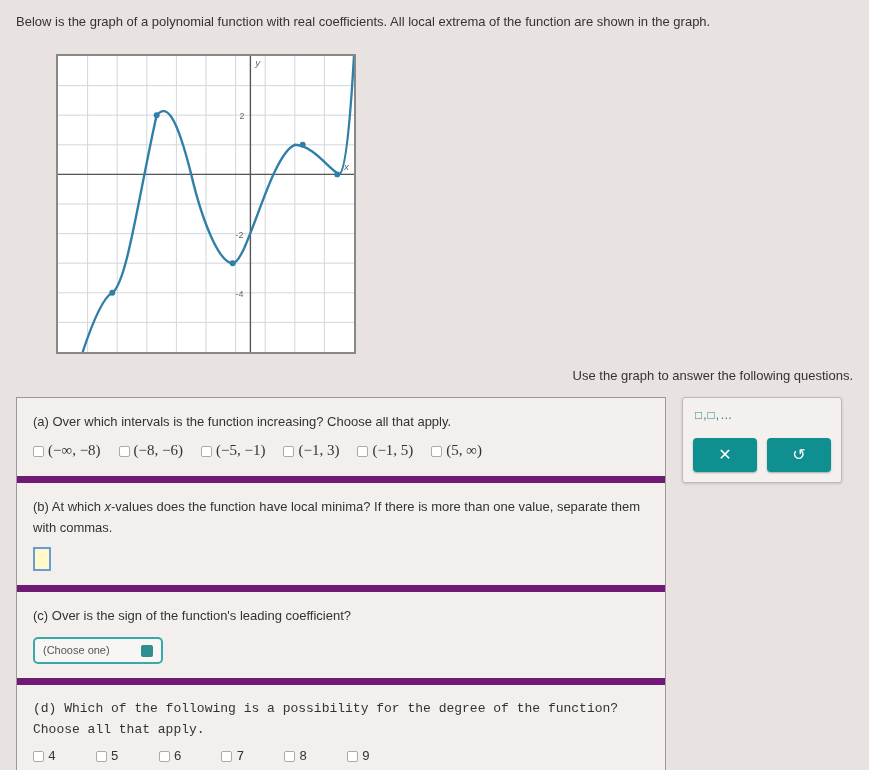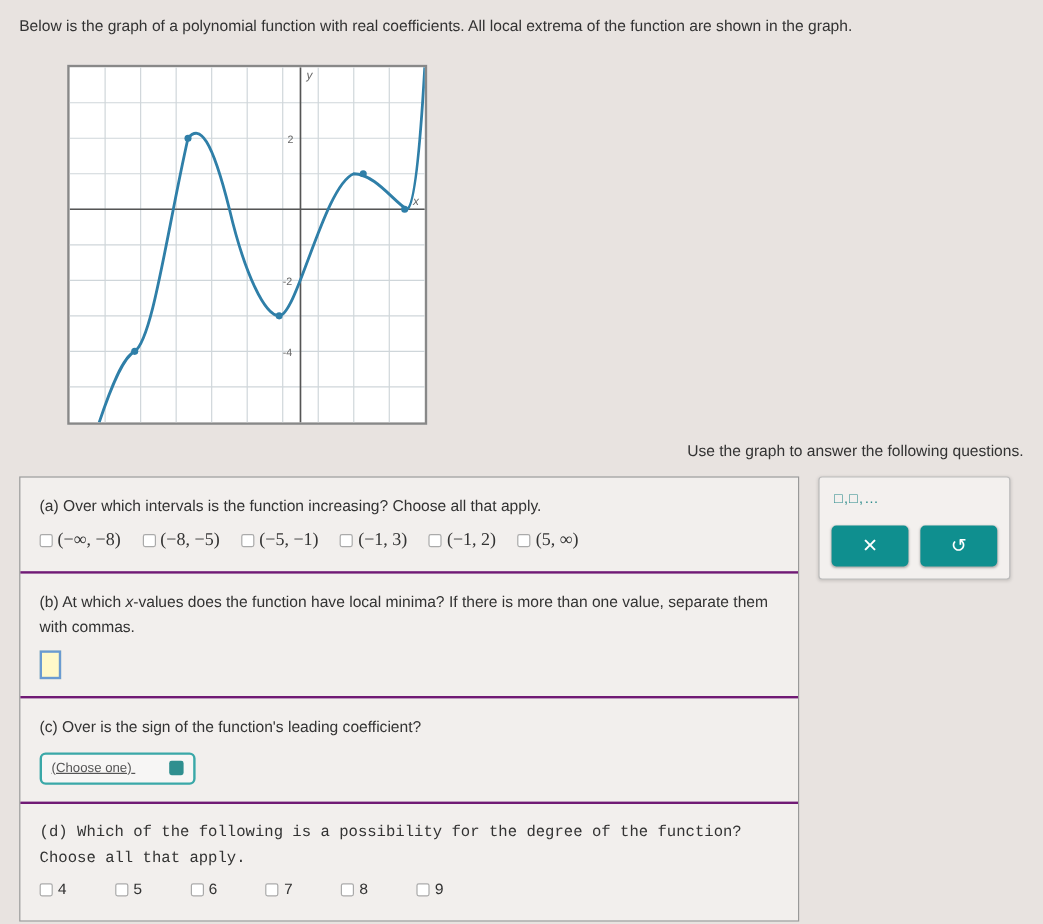--- a/index.html
+++ b/index.html
@@ -21,41 +21,41 @@
     margin: 8px 0 14px 40px;
   }
   .subintro { margin-bottom:14px;text-align:right; }
   .main-row { display:flex; gap:16px; align-items:flex-start; }
   .qpanel {
     width: 650px;
     background:#f2efed;
     border:1px solid #999;
   }
   .qcell {
-    border-bottom:2px solid #701a75;
+    border-bottom:7px solid #701a75;
     padding:14px 16px;
     line-height:1.6;
   }
   .qcell:last-child { border-bottom:none;font-family:Liberation Mono, monospace; }
   .opts { margin-top:6px; display:flex; flex-wrap:wrap; gap:18px; align-items:center; }
   .optd { display:flex; gap:40px; align-items:center; margin-top:6px;}
   .chk {
     display:inline-block; width:11px; height:11px;
     border:1px solid #aaa; border-radius:2px;
     background:#fff; vertical-align:middle; margin-right:4px;
   }
   .mth { font-family: Georgia, 'Times New Roman', serif; font-size:15px; }
   .txtin {
     display:inline-block; width:18px; height:24px;
     border:2px solid #6a9bd1; background:#fff9c9;
     vertical-align:middle;
   }
   .selwrap {
     display:inline-block; border:2px solid #3aa8a8; border-radius:5px;
-    padding:3px 8px; font-size:11px; color:#555; background:#f7f6f5;text-decoration:underline;
+    padding:3px 8px; font-size:11px; color:#555; background:#f7f6f5;
   }
   .selwrap .caret {
     display:inline-block; width:12px; height:12px; margin-left:28px;
     background:#2f8f8f; border-radius:2px; vertical-align:middle; position:relative;
   }
   .side {
     width:160px;
     background:#f3f0ee;
     border:1px solid #bbb;
     border-radius:3px;
@@ -121,24 +121,24 @@
 
 <div class="subintro">Use the graph to answer the following questions.</div>
 
 <div class="main-row">
   <div class="qpanel">
 
     <div class="qcell">
       <div>(a) Over which intervals is the function increasing? Choose all that apply.</div>
       <div class="opts">
         <span><span class="chk"></span><span class="mth">(−∞, −8)</span></span>
-        <span><span class="chk"></span><span class="mth">(−8, −5)</span></span>
+        <span><span class="chk"></span><span class="mth">(−8, −6)</span></span>
         <span><span class="chk"></span><span class="mth">(−5, −1)</span></span>
         <span><span class="chk"></span><span class="mth">(−1, 3)</span></span>
-        <span><span class="chk"></span><span class="mth">(−1, 2)</span></span>
+        <span><span class="chk"></span><span class="mth">(−1, 5)</span></span>
         <span><span class="chk"></span><span class="mth">(5, ∞)</span></span>
       </div>
     </div>
 
     <div class="qcell">
       <span>
         <span>(b) At which </span><span class="ital">x</span><span>-values does the function have local minima? If there is more than one value, separate them with commas.</span>
       </span>
       <div style="margin-top:8px;">
         <span class="txtin"></span>

